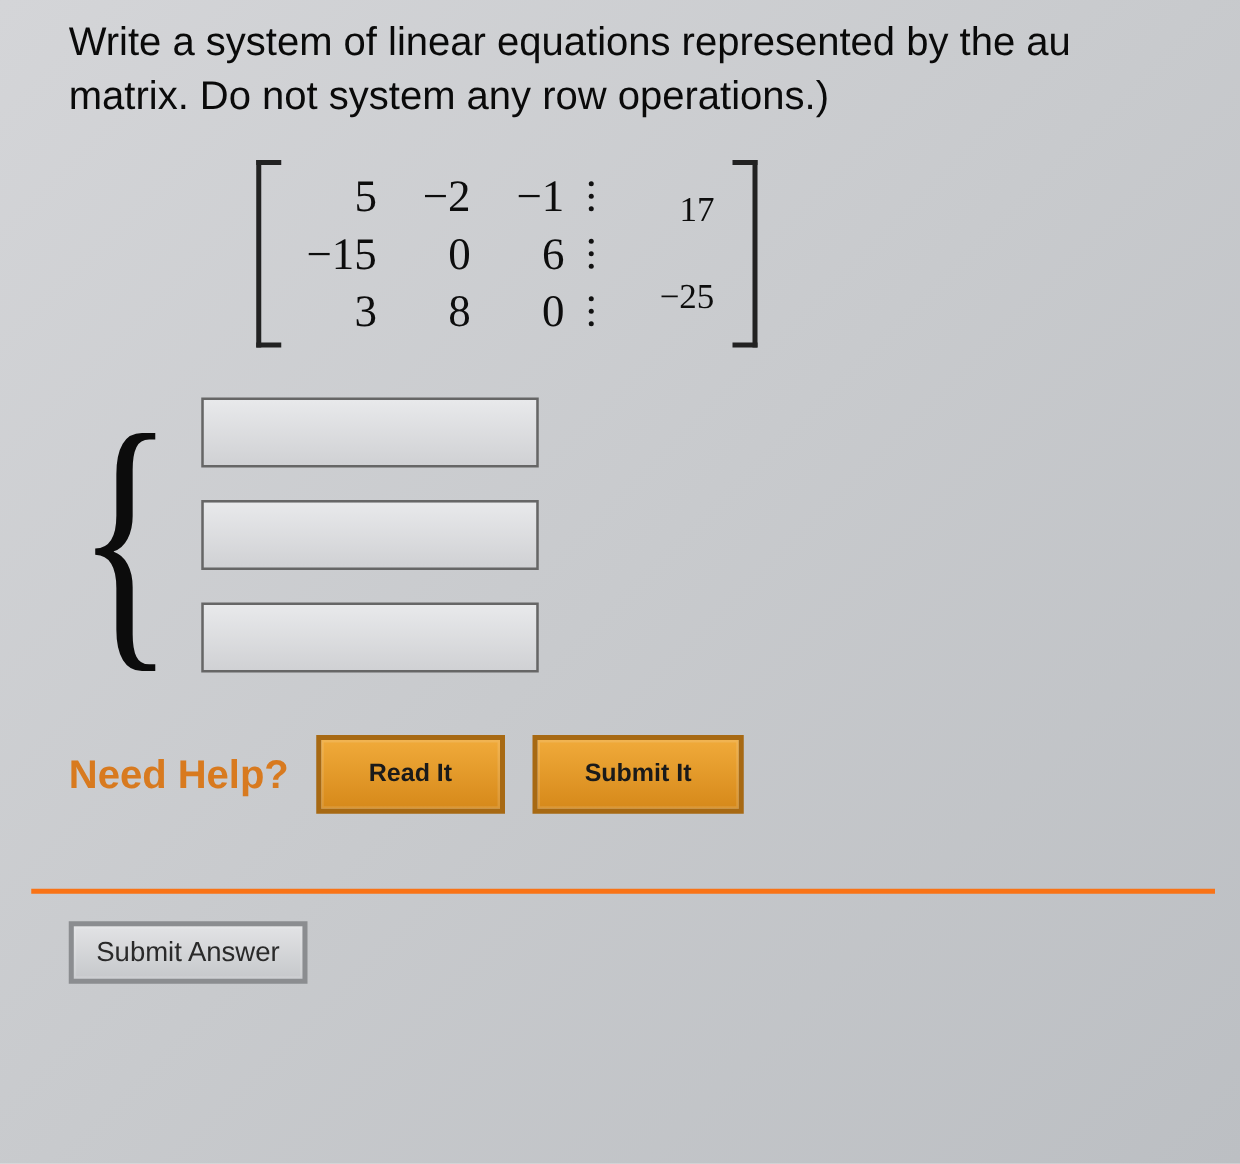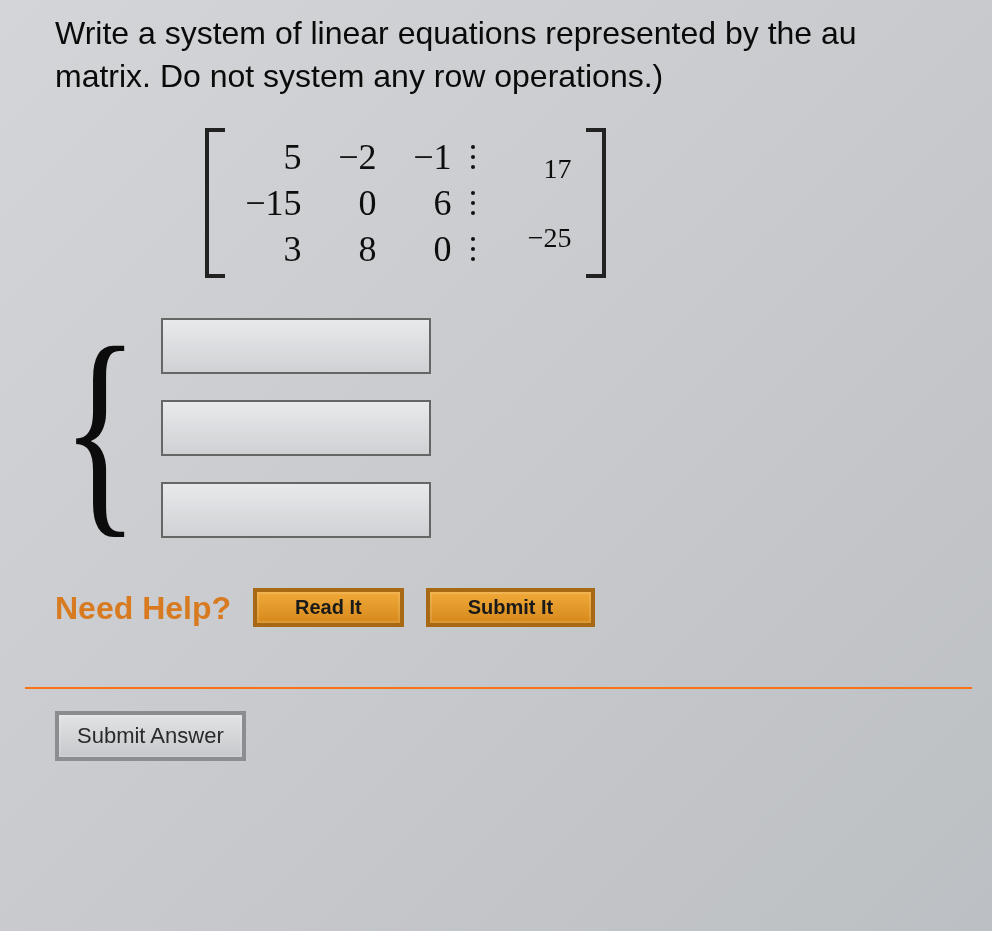--- a/index.html
+++ b/index.html
@@ -114,41 +114,41 @@
   .answer-input {
     width:270px;
     height:56px;
     border:2px solid #666;
     background:linear-gradient(180deg,#e8e9eb 0%,#d0d1d4 100%);
     font-size:20px;
     padding:4px 8px;
   }
   .help-row {
     display:flex;
-    align-items:flex-end;
+    align-items:center;
     gap:22px;
     margin:30px 0 60px 0;
   }
   .help-text {
     font-size:32px;
     font-weight:bold;
     color:#d87a1f;
   }
   .help-btn {
     background:linear-gradient(180deg,#f0aa3a,#d6891a);
     border:4px solid #a76913;
     color:#1a1a1a;
     font-size:20px;
     font-weight:bold;
-    padding:4px 38px;
+    padding:16px 38px;
     cursor:pointer;
     box-shadow:inset 0 0 0 2px rgba(255,255,255,.12);
   }
   .submit-row {
-    border-top:2px solid #f97316;
+    border-top:4px solid #f97316;
     padding-top:22px;
     margin-left:-30px;
     padding-left:30px;
   }
   .submit-btn {
     background:linear-gradient(180deg,#e2e3e5,#c6c8cb);
     border:4px solid #8b8d90;
     color:#2a2a2a;
     font-size:22px;
     padding:8px 18px;

